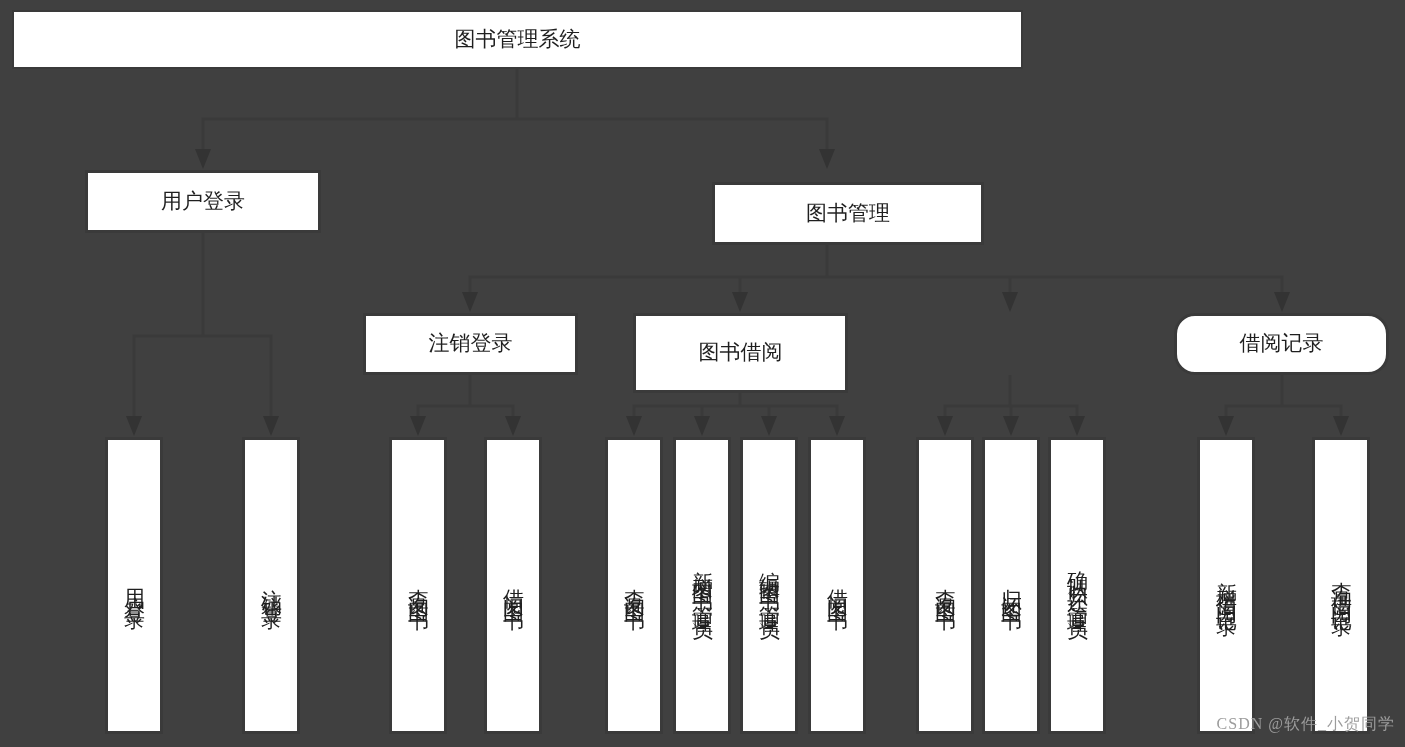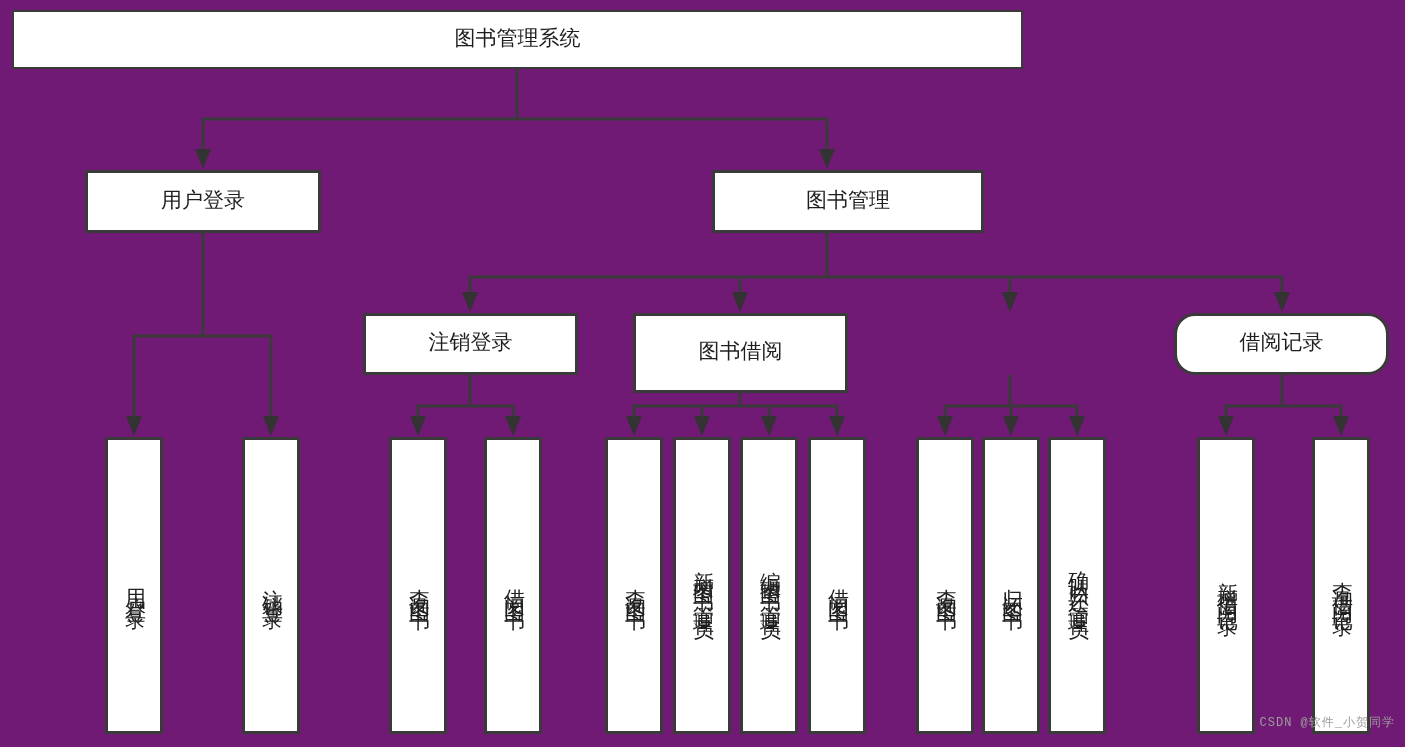--- a/index.html
+++ b/index.html
@@ -1,33 +1,33 @@
 <!DOCTYPE html>
 <html><head>
 <meta charset="utf-8">
 <style>
   html, body { margin:0; padding:0; background:#ffffff; }
   .stage {
-    position:relative; width:1405px; height:747px; background:#701a75;
-    font-family:Liberation Mono, monospace; overflow:hidden;
+    position:relative; width:1405px; height:747px; background:#404040;
+    font-family:Liberation Serif, serif; overflow:hidden;
   }
   .wires { position:absolute; left:0; top:0; }
   .node {
     position:absolute; box-sizing:border-box; background:#ffffff;
     border:3px solid #3a3a3a; color:#1f1f1f;
     display:flex; align-items:center; justify-content:center;
     font-size:21px; line-height:1.2; white-space:nowrap;
   }
   .node.root { border-width:2.5px; }
   .node.v {
     writing-mode:vertical-rl; text-orientation:mixed;
     letter-spacing:7px; white-space:normal; font-size:21px;
   }
   .watermark {
-    position:absolute; right:10px; top:714px; font-size:12px;
+    position:absolute; right:10px; top:714px; font-size:16px;
     color:#9c9c9c; letter-spacing:1px; z-index:5;
   }
 </style>
 </head>
 <body>
 
 <div class="stage">
 
   <svg class="wires" width="1405" height="747" viewBox="0 0 1405 747">
     <g stroke="#3a3a3a" stroke-width="3" fill="none">
@@ -77,21 +77,21 @@
       <polygon points="1003,416 1019,416 1011,436"></polygon>
       <polygon points="1069,416 1085,416 1077,436"></polygon>
       <polygon points="1218,416 1234,416 1226,436"></polygon>
       <polygon points="1333,416 1349,416 1341,436"></polygon>
     </g>
   </svg>
 
   <div class="node root" style="left:12px; top:10px; width:1011px; height:59px;">图书管理系统</div>
 
   <div class="node" style="left:85px; top:170px; width:236px; height:63px;">用户登录</div>
-  <div class="node" style="left:712px; top:170px; width:272px; height:63px;">图书管理</div>
+  <div class="node" style="left:712px; top:182px; width:272px; height:63px;">图书管理</div>
 
   <div class="node" style="left:363px; top:313px; width:215px; height:62px;">注销登录</div>
   <div class="node" style="left:633px; top:313px; width:215px; height:80px;">图书借阅</div>
   <div class="node" style="left:1174px; top:313px; width:215px; height:62px;border-radius:21px;">借阅记录</div>
 
   <div class="node v" style="left:105px; top:437px; width:58px; height:297px;">用户登录</div>
   <div class="node v" style="left:242px; top:437px; width:58px; height:297px;">注销登录</div>
 
   <div class="node v" style="left:389px; top:437px; width:58px; height:297px;">查询图书</div>
   <div class="node v" style="left:484px; top:437px; width:58px; height:297px;">借阅图书</div>

